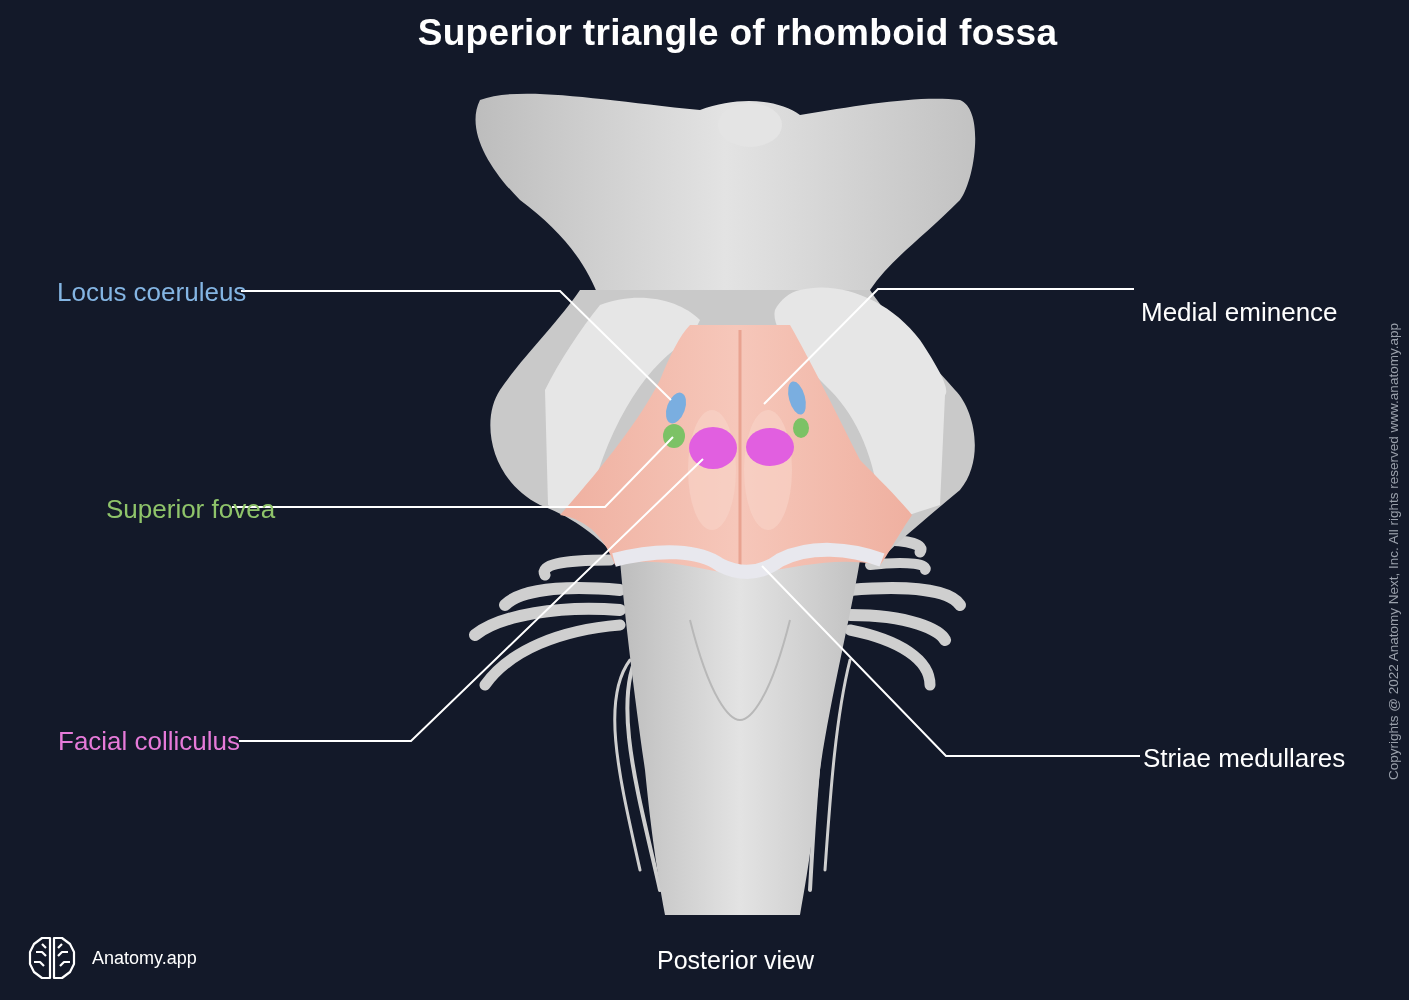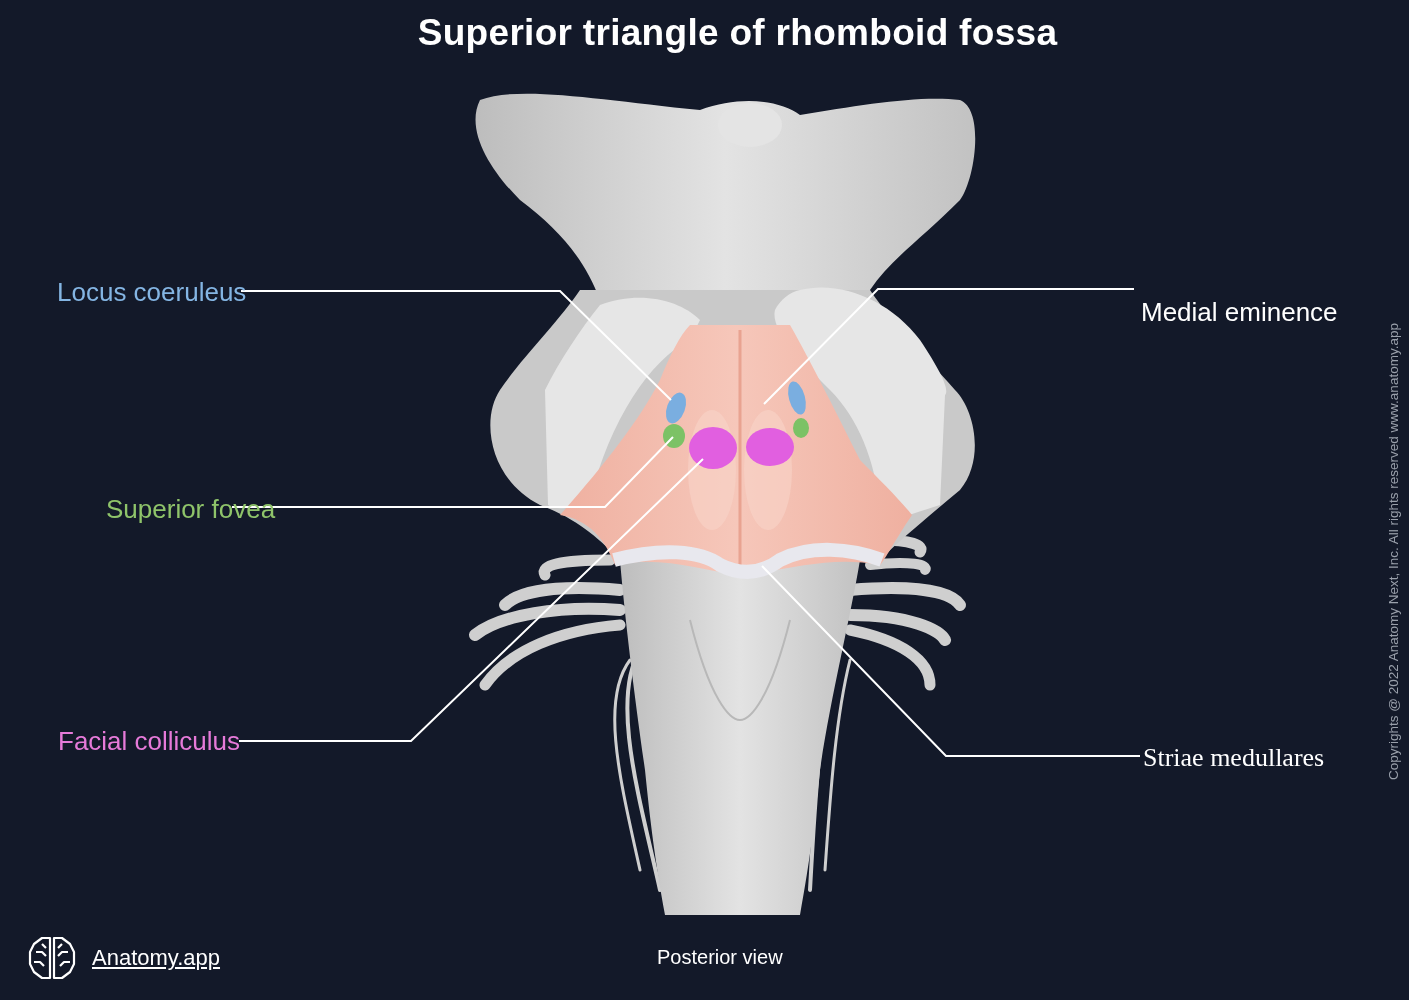--- a/index.html
+++ b/index.html
@@ -15,28 +15,28 @@
     letter-spacing: 0.3px;
   }
   .stage { position: absolute; left: 0; top: 0; width: 1409px; height: 1000px; }
   .label {
     position: absolute; font-size: 26px; white-space: nowrap;
   }
   .lbl-lc { left: 57px; top: 277px; color: #84b5e3; }
   .lbl-sf { left: 58px; top: 494px; color: #8fc46a; margin-left: 48px; }
   .lbl-fc { left: 58px; top: 726px; color: #e67ad9; }
   .lbl-me { left: 1141px; top: 277px; color: #ffffff; margin-top: 20px; }
-  .lbl-sm { left: 1143px; top: 743px; color: #ffffff; font-family: Liberation Serif, serif; }
+  .lbl-sm { left: 1143px; top: 743px; color: #ffffff; }
   .view {
-    position: absolute; left: 657px; top: 946px; color: #ffffff; font-size: 20px;
+    position: absolute; left: 657px; top: 946px; color: #ffffff; font-size: 25px;
   }
   .brand {
     position: absolute; left: 26px; top: 934px; display: flex; align-items: center; gap: 14px;
   }
-  .brand-name { color: #ffffff; font-size: 22px; text-decoration: underline; }
+  .brand-name { color: #ffffff; font-size: 18px; }
   .copyright {
     position: absolute; left: 1386px; top: 780px; color: #9aa0ab; font-size: 13.5px;
     transform-origin: 0 0; transform: rotate(-90deg); white-space: nowrap;
   }
 </style>
 </head>
 <body>
 
 <div class="title">Superior triangle of rhomboid fossa</div>
 

